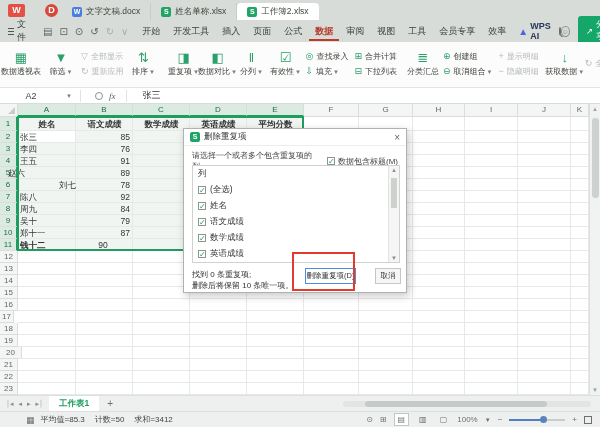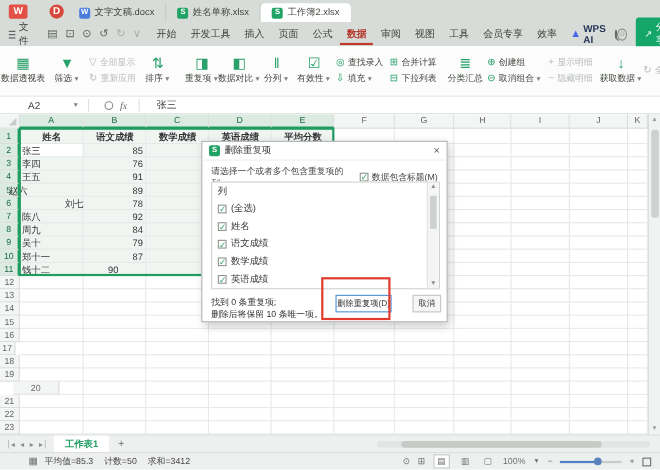--- a/index.html
+++ b/index.html
@@ -316,21 +316,21 @@
     <div class="g-abs rowhead sel" style="left: 0px; top: 123px; width: 18px; height: 12px; line-height: 12px;">10</div>
     <div class="g-abs rowhead sel" style="left: 0px; top: 135px; width: 18px; height: 12px; line-height: 12px;">11</div>
     <div class="g-abs rowhead" style="left: 0px; top: 147px; width: 18px; height: 12px; line-height: 12px;">12</div>
     <div class="g-abs rowhead" style="left: 0px; top: 159px; width: 18px; height: 12px; line-height: 12px;">13</div>
     <div class="g-abs rowhead" style="left: 0px; top: 171px; width: 18px; height: 12px; line-height: 12px;">14</div>
     <div class="g-abs rowhead" style="left: 0px; top: 183px; width: 18px; height: 12px; line-height: 12px;">15</div>
     <div class="g-abs rowhead" style="left: 0px; top: 195px; width: 18px; height: 12px; line-height: 12px;">16</div>
     <div class="g-abs rowhead" style="left: 0px; top: 207px; width: 14px; height: 12px; line-height: 12px;">17</div>
     <div class="g-abs rowhead" style="left: 0px; top: 219px; width: 18px; height: 12px; line-height: 12px;">18</div>
     <div class="g-abs rowhead" style="left: 0px; top: 231px; width: 18px; height: 12px; line-height: 12px;">19</div>
-    <div class="g-abs rowhead" style="left: 12px; top: 243px; width: 42px; height: 12px; line-height: 12px;">20</div>
+    <div class="g-abs rowhead" style="left: 0px; top: 243px; width: 22px; height: 12px; line-height: 12px;">20</div>
     <div class="g-abs rowhead" style="left: 0px; top: 255px; width: 18px; height: 12px; line-height: 12px;">21</div>
     <div class="g-abs rowhead" style="left: 0px; top: 267px; width: 18px; height: 12px; line-height: 12px;">22</div>
     <div class="g-abs rowhead" style="left: 0px; top: 279px; width: 18px; height: 12px; line-height: 12px;">23</div>
     <div class="g-abs vline" style="left: 75px; top: 13px; height: 278px;"></div>
     <div class="g-abs vline" style="left: 132px; top: 13px; height: 278px;"></div>
     <div class="g-abs vline" style="left: 189px; top: 13px; height: 278px;"></div>
     <div class="g-abs vline" style="left: 246px; top: 13px; height: 278px;"></div>
     <div class="g-abs vline" style="left: 303px; top: 13px; height: 278px;"></div>
     <div class="g-abs vline" style="left: 358px; top: 13px; height: 278px;"></div>
     <div class="g-abs vline" style="left: 412px; top: 13px; height: 278px;"></div>
@@ -378,21 +378,21 @@
     <div class="g-abs cell name" style="left: 18px; top: 75px; width: 58px; height: 12px; text-align: right;">刘七</div>
     <div class="g-abs cell num" style="left: 76px; top: 75px; width: 57px; height: 12px;">78</div>
     <div class="g-abs cell name" style="left: 18px; top: 87px; width: 58px; height: 12px;">陈八</div>
     <div class="g-abs cell num" style="left: 76px; top: 87px; width: 57px; height: 12px;">92</div>
     <div class="g-abs cell name" style="left: 18px; top: 99px; width: 58px; height: 12px;">周九</div>
     <div class="g-abs cell num" style="left: 76px; top: 99px; width: 57px; height: 12px;">84</div>
     <div class="g-abs cell name" style="left: 18px; top: 111px; width: 58px; height: 12px;">吴十</div>
     <div class="g-abs cell num" style="left: 76px; top: 111px; width: 57px; height: 12px;">79</div>
     <div class="g-abs cell name" style="left: 18px; top: 123px; width: 58px; height: 12px;">郑十一</div>
     <div class="g-abs cell num" style="left: 76px; top: 123px; width: 57px; height: 12px;">87</div>
-    <div class="g-abs cell name" style="left: 18px; top: 135px; width: 58px; height: 12px;">钱十二</div>
+    <div class="g-abs cell name" style="left: 18px; top: 135px; width: 58px; height: 12px; font-weight: bold;">钱十二</div>
     <div class="g-abs cell num" style="left: 76px; top: 135px; width: 57px; height: 12px; text-align: center;">90</div>
     <div class="g-abs selborder" style="left: 17px; top: 12px; width: 287px; height: 135px; z-index: 3;"></div>
   </div>
 
 <div class="vscroll">
   <span class="vs-arrow" style="top:2px">▲</span>
   <span class="vs-arrow" style="bottom:2px">▼</span>
   <div class="vs-thumb"></div>
 </div>
 

